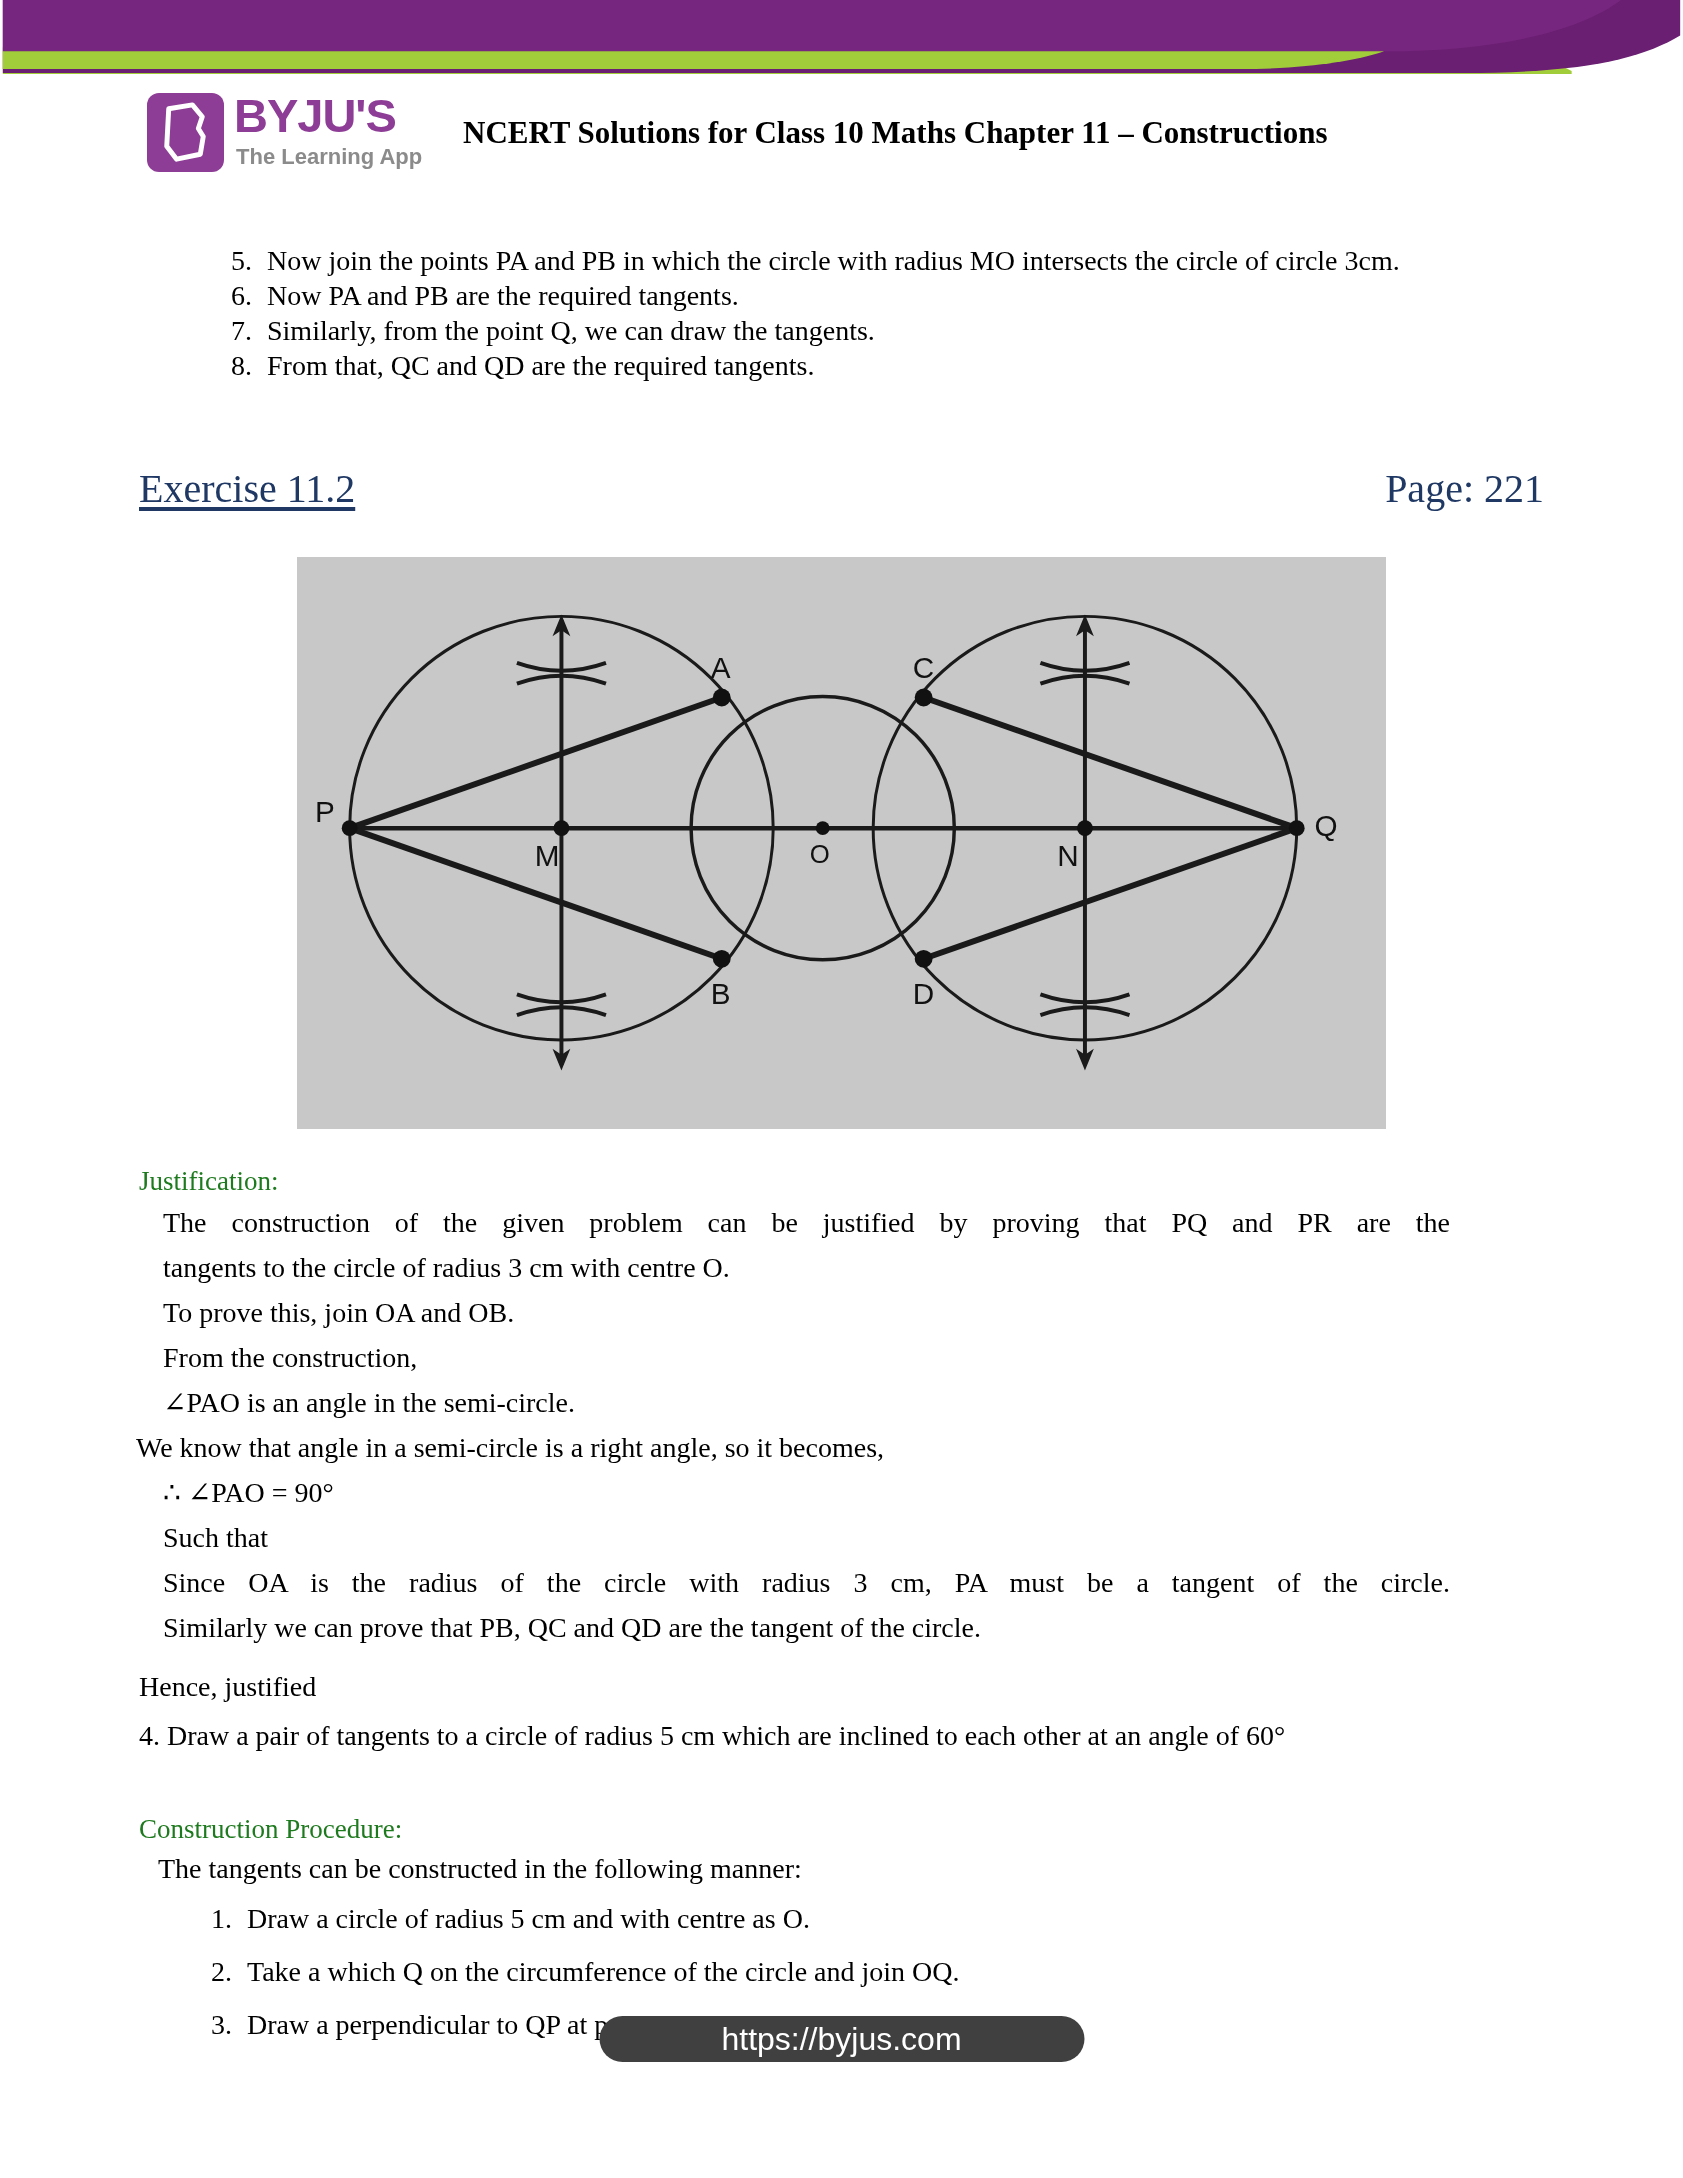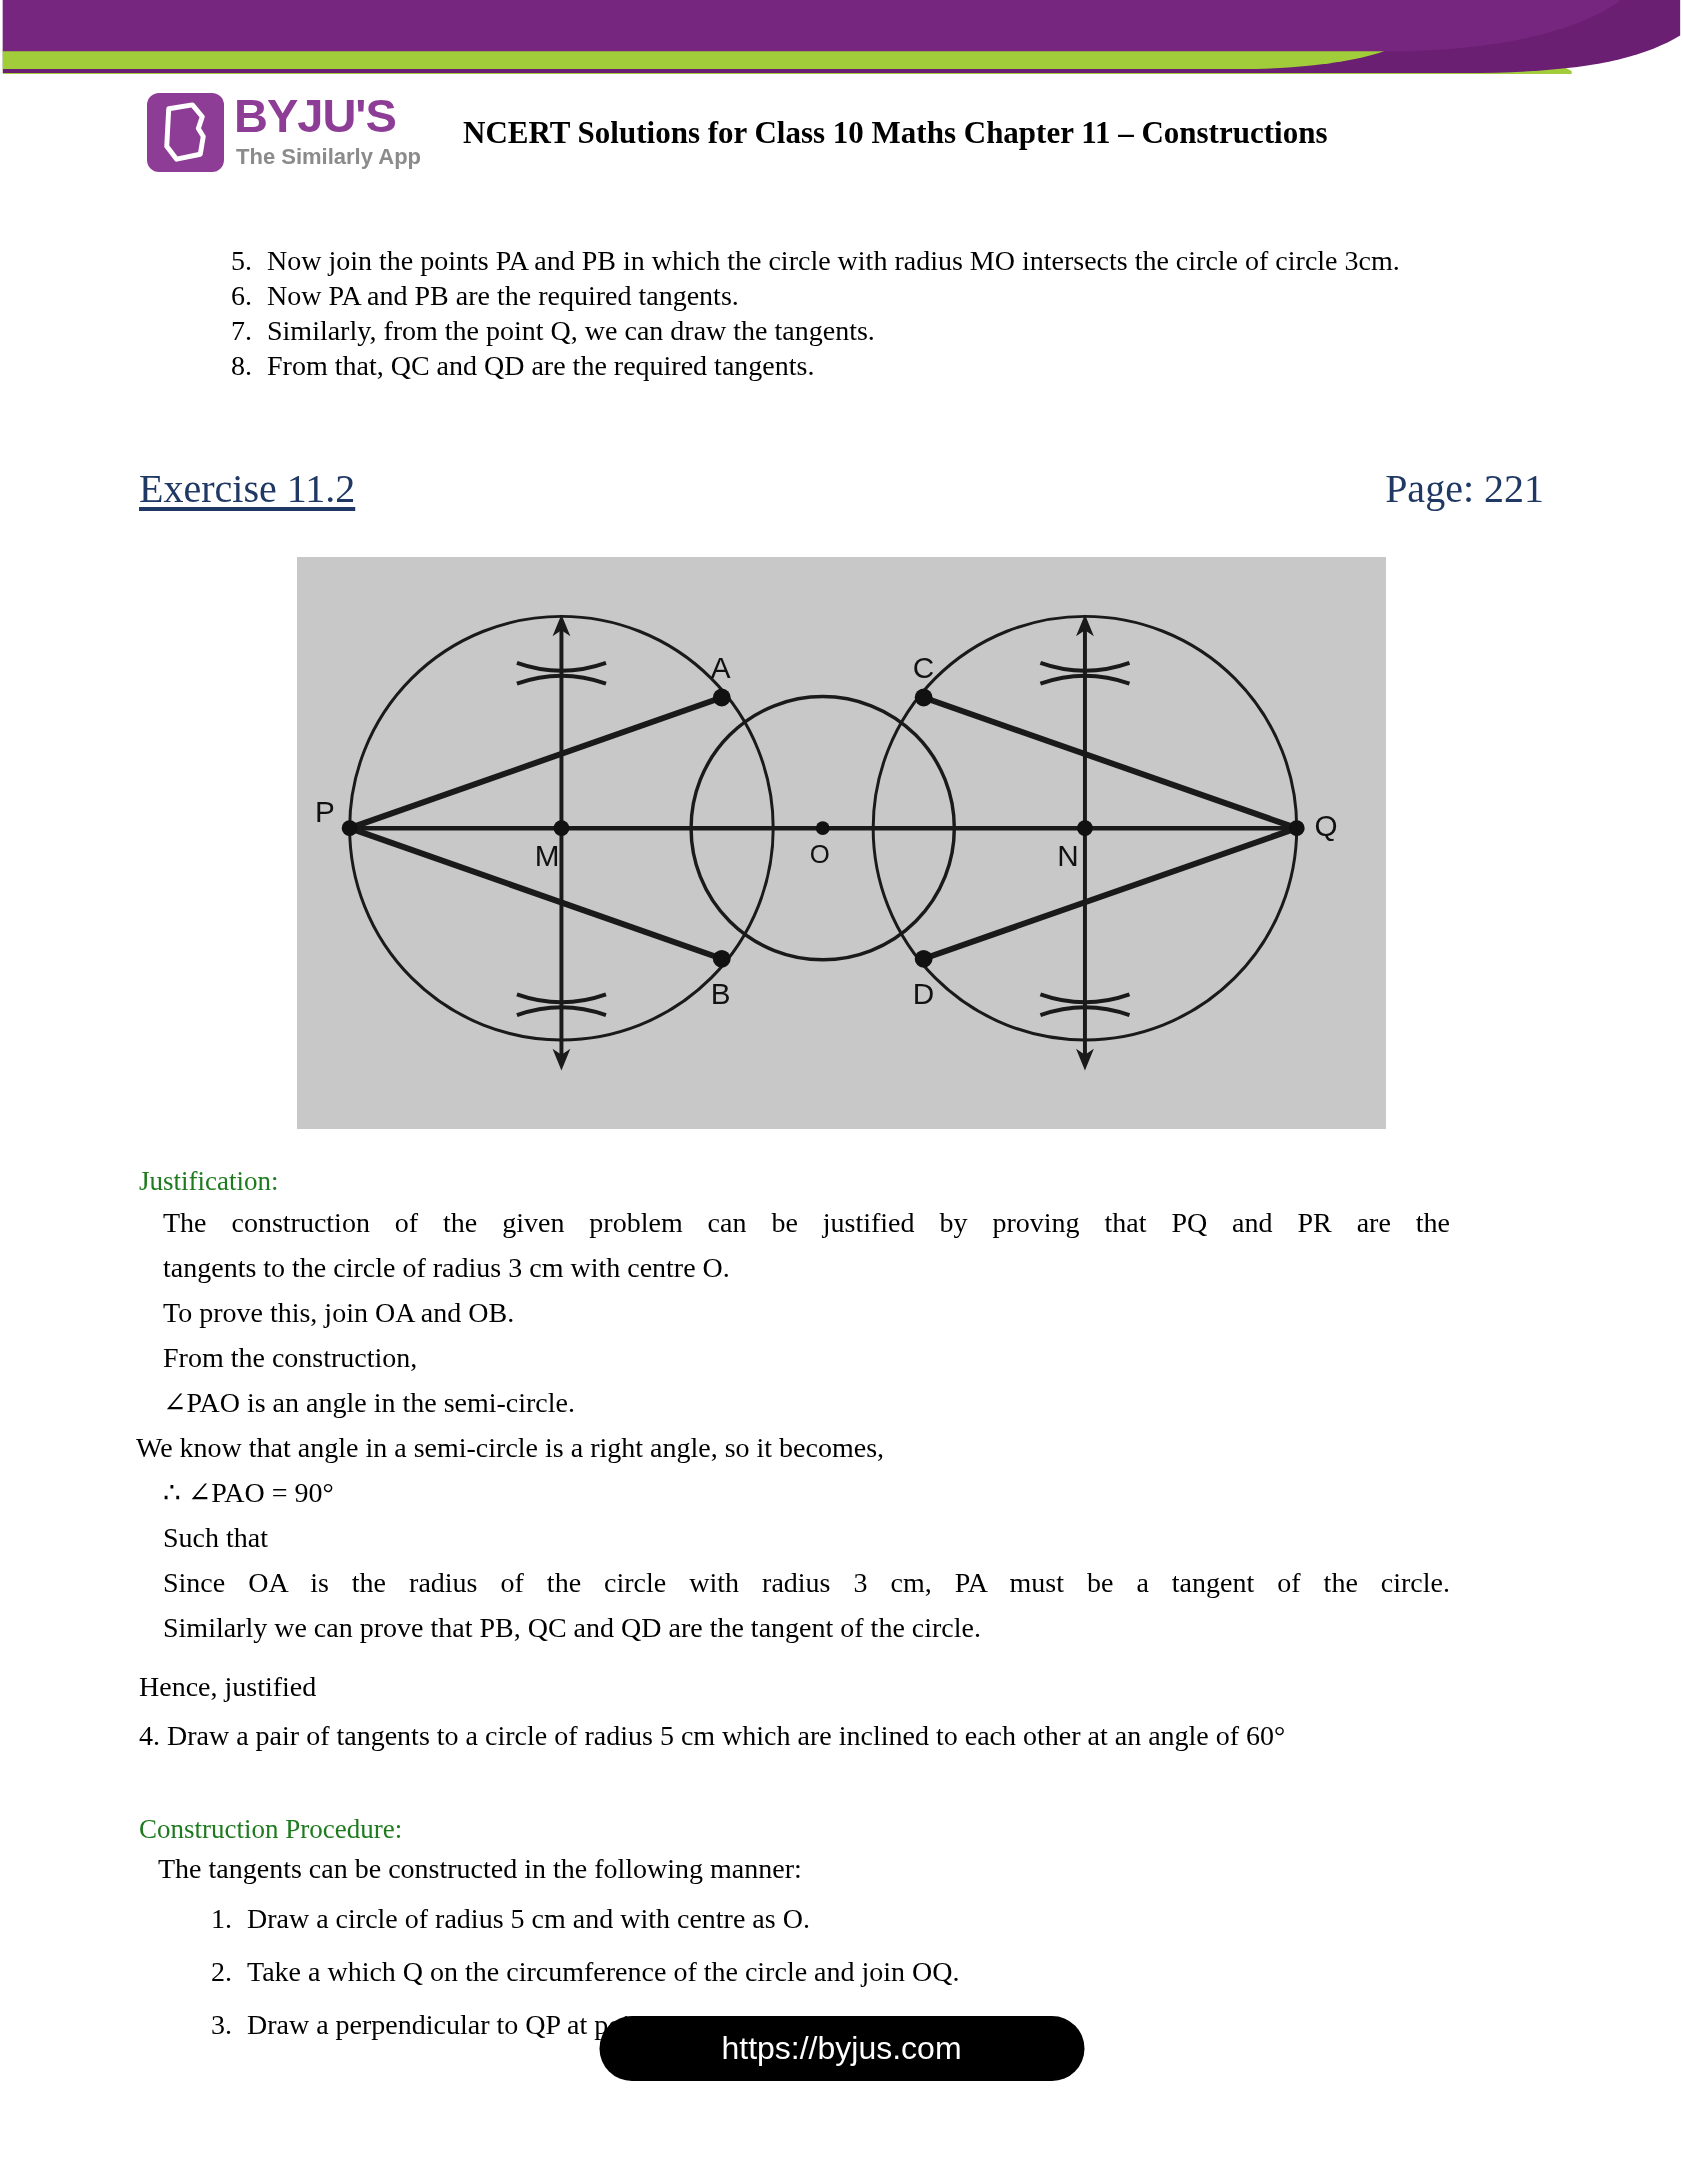--- a/index.html
+++ b/index.html
@@ -212,22 +212,22 @@
   }
   #steps-bottom li { margin-bottom: 18px; }
 
   
   .footer-btn {
     position: absolute;
     left: 50%;
     transform: translateX(-50%);
     top: 2016px;
     width: 485px;
-    height: 65px;
-    background: #000000;
+    height: 46px;
+    background: #404040;
     border-radius: 33px;
     display: flex;
     align-items: center;
     justify-content: center;
     font-family: "Liberation Sans", "DejaVu Sans", sans-serif;
     font-size: 32px;
     color: #ffffff;
     text-decoration: none;
   }
 </style>
@@ -248,21 +248,21 @@
 </div>
 
 <div class="header">
   <div class="logo-wrap">
     <div class="logo-mark">
       <svg width="77" height="79" viewBox="0 0 78 80" xmlns="http://www.w3.org/2000/svg">
         <path d="M22 16 L46 12 L56 24 L52 36 L57 44 L54 62 L30 67 L20 54 Z" fill="none" stroke="#ffffff" stroke-width="5" stroke-linejoin="round"></path>
       </svg>
     </div>
     <div class="logo-word">BYJU'S</div>
-    <div class="logo-sub">The Similarly App</div>
+    <div class="logo-sub">The Learning App</div>
   </div>
   <div class="header-title">NCERT Solutions for Class 10 Maths Chapter 11 – Constructions</div>
 </div>
 
 <div class="content">
 
   <ol class="steps" id="steps-top">
     <li>
       <span class="num">5.</span>
       <span class="li-text">Now join the points PA and PB in which the circle with radius MO intersects the circle of circle 3cm.</span>

